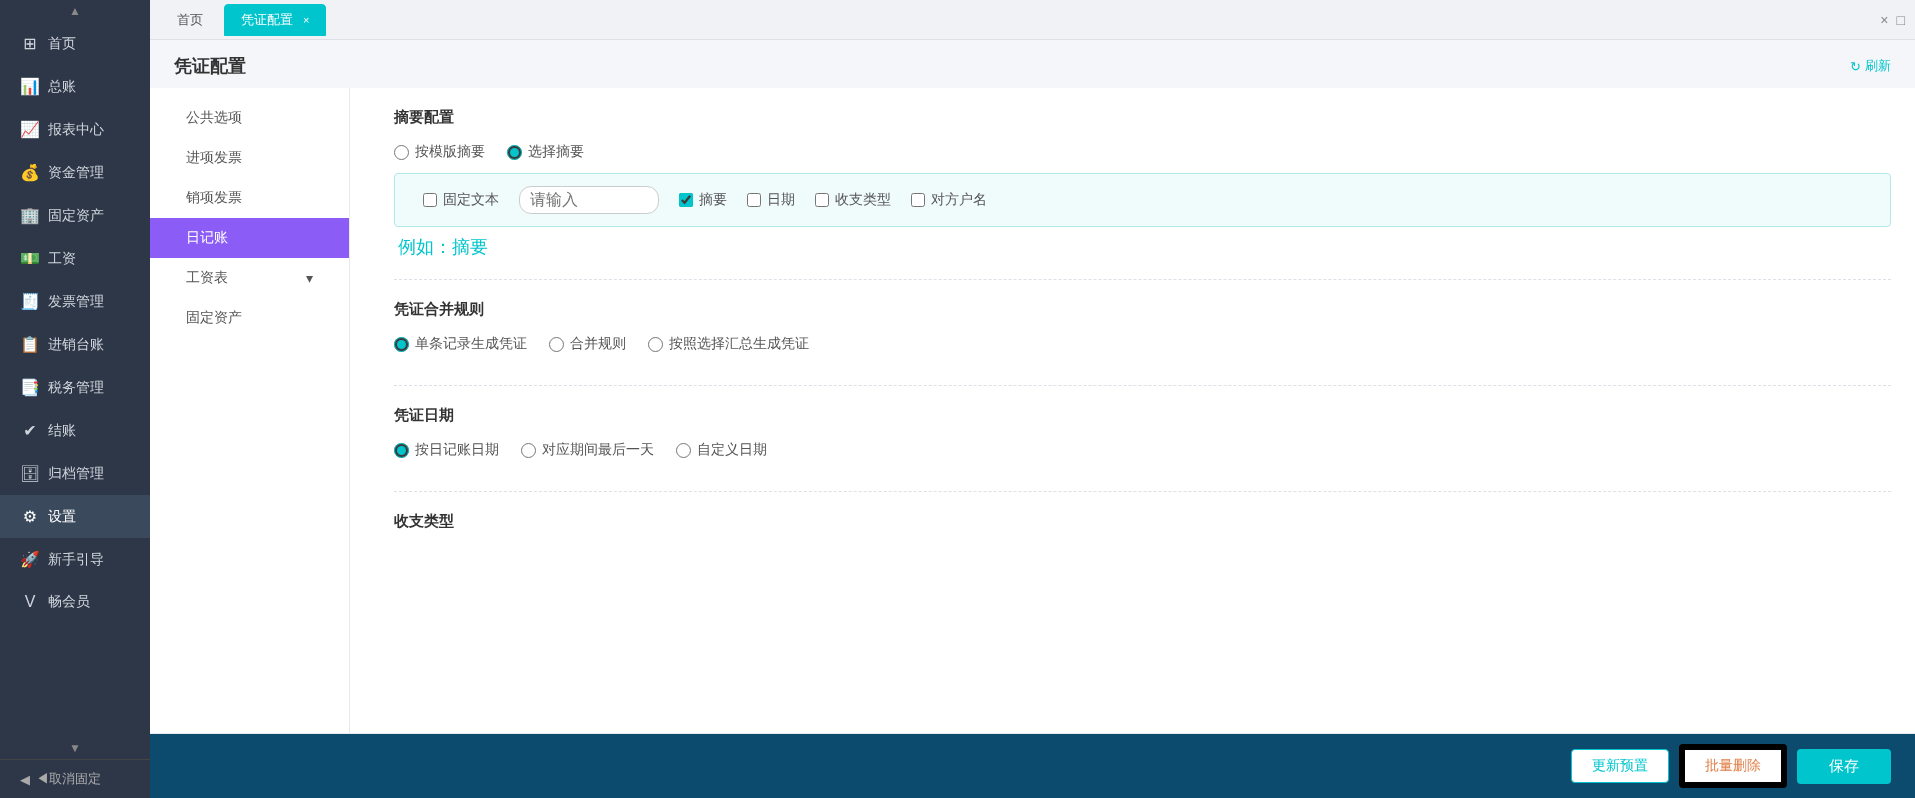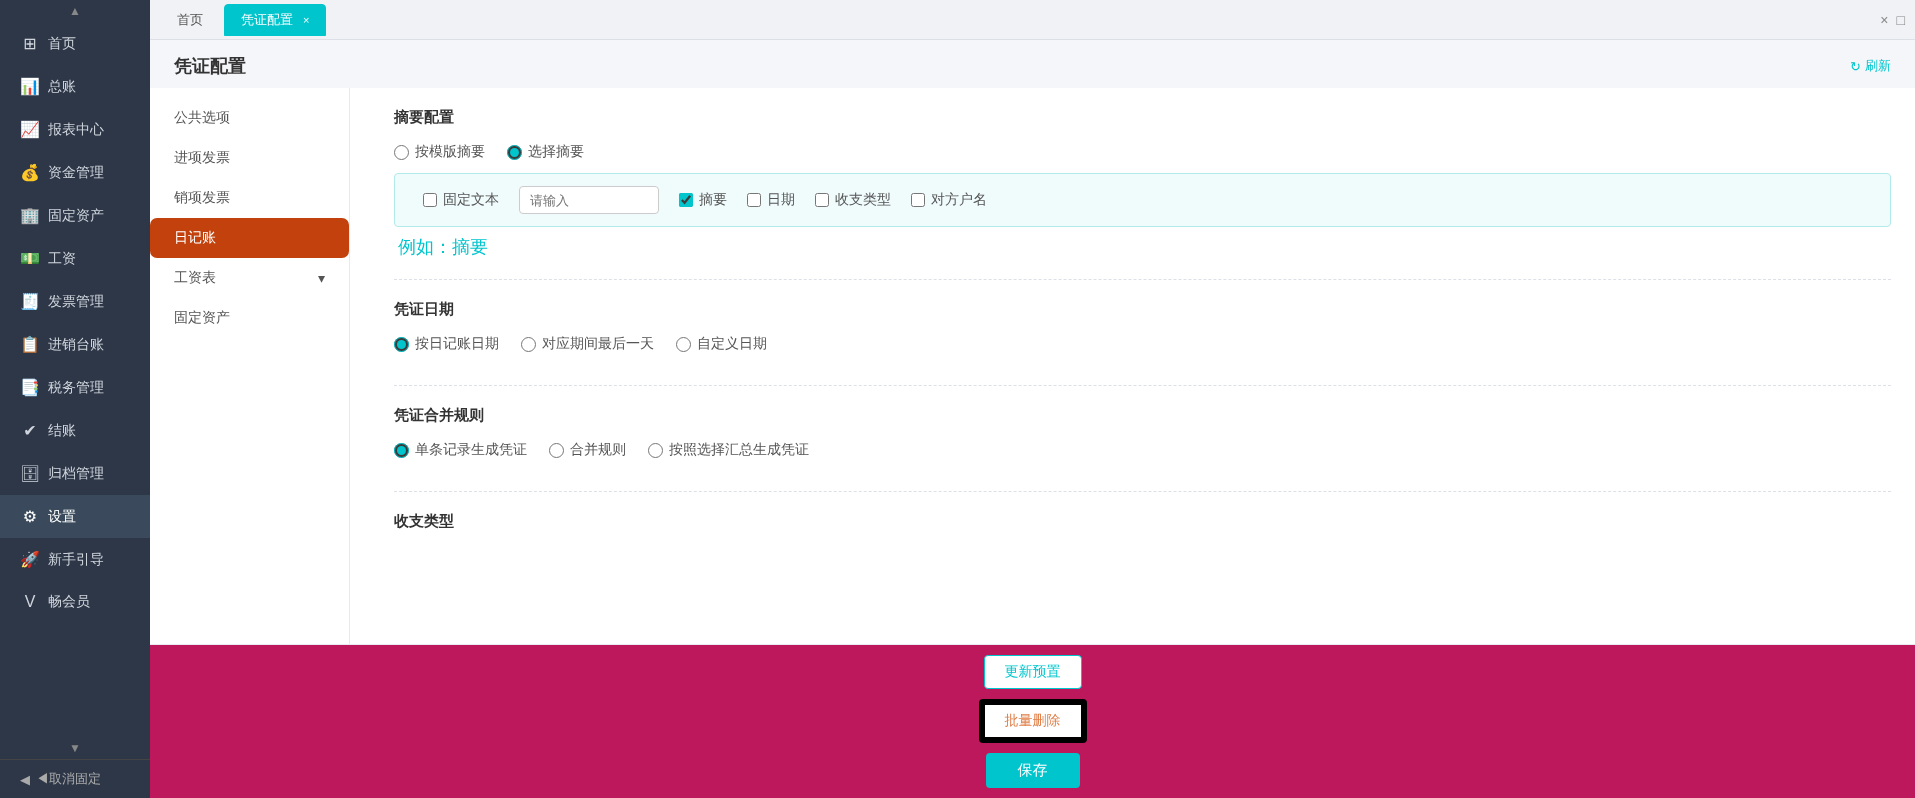--- a/index.html
+++ b/index.html
@@ -134,32 +134,31 @@
 
     
     .left-nav {
       width: 200px;
       min-width: 200px;
       background: #fff;
       border-right: 1px solid #e8eaf0;
       padding: 10px 0;
     }
     .left-nav-item {
-      padding: 11px 24px;
+      padding: 11px 36px;
       font-size: 14px;
       color: #555;
       cursor: pointer;
       display: flex;
       align-items: center;
       justify-content: space-between;
     }
     .left-nav-item.active {
-      background: #c2410c;
+      background: #8b5cf6;
       color: #fff;
-      border-radius: 7px;
     }
 
     
     .right-content {
       flex: 1;
       overflow-y: auto;
       background: #fff;
       padding: 0 24px 24px 24px;
       position: relative;
     }
@@ -209,44 +208,44 @@
       display: flex;
       align-items: center;
       gap: 6px;
       font-size: 14px;
       color: #555;
       cursor: pointer;
     }
     .checkbox-item input[type="checkbox"] { accent-color: #00c5cd; width: 14px; height: 14px; cursor: pointer; }
     .text-input {
       border: 1px solid #ccc;
-      border-radius: 4px;
+      border-radius: 12px;
       padding: 4px 10px;
-      font-size: 13px;
+      font-size: 16px;
       color: #a21caf;
       width: 140px;
       height: 28px;
       outline: none;
     }
     .example-text {
       color: #00c5cd;
       font-size: 18px;
       margin-top: 8px;
       padding-left: 4px;
     }
 
     
     .footer-buttons {
       display: flex;
       align-items: center;
       gap: 10px;
+      justify-content: flex-end;
       padding: 10px 24px;
-      background: #be185d;
+      background: #0c4a6e;
       border-top: 1px solid #e8eaf0;
-      flex-direction: column;
     }
     .btn {
       padding: 7px 20px;
       border-radius: 4px;
       font-size: 14px;
       cursor: pointer;
       border: 1px solid transparent;
     }
     .btn-outline {
       border: 1px solid #00c5cd;
@@ -434,51 +433,51 @@
             </label>
             <label class="checkbox-item">
               <input type="checkbox" style="">
               <span>对方户名</span>
             </label>
           </div>
           <div class="example-text">例如：摘要</div>
         </div>
 
         <div class="section">
+          <div class="section-title">凭证合并规则</div>
+          <div class="radio-group">
+            <label class="radio-item">
+              <input type="radio" name="merge_rule" checked="" style="">
+              <span>单条记录生成凭证</span>
+            </label>
+            <label class="radio-item">
+              <input type="radio" name="merge_rule" style="">
+              <span>合并规则</span>
+            </label>
+            <label class="radio-item">
+              <input type="radio" name="merge_rule" style="">
+              <span>按照选择汇总生成凭证</span>
+            </label>
+          </div>
+        </div>
+
+        <div class="section">
           <div class="section-title">凭证日期</div>
           <div class="radio-group">
             <label class="radio-item">
               <input type="radio" name="voucher_date" checked="" style="">
               <span>按日记账日期</span>
             </label>
             <label class="radio-item">
               <input type="radio" name="voucher_date" style="">
               <span>对应期间最后一天</span>
             </label>
             <label class="radio-item">
               <input type="radio" name="voucher_date" style="">
               <span>自定义日期</span>
-            </label>
-          </div>
-        </div>
-
-        <div class="section">
-          <div class="section-title">凭证合并规则</div>
-          <div class="radio-group">
-            <label class="radio-item">
-              <input type="radio" name="merge_rule" checked="" style="">
-              <span>单条记录生成凭证</span>
-            </label>
-            <label class="radio-item">
-              <input type="radio" name="merge_rule" style="">
-              <span>合并规则</span>
-            </label>
-            <label class="radio-item">
-              <input type="radio" name="merge_rule" style="">
-              <span>按照选择汇总生成凭证</span>
             </label>
           </div>
         </div>
 
         <div class="section" style="border-bottom: none;">
           <div class="section-title">收支类型</div>
         </div>
 
       </div>
     </div>

